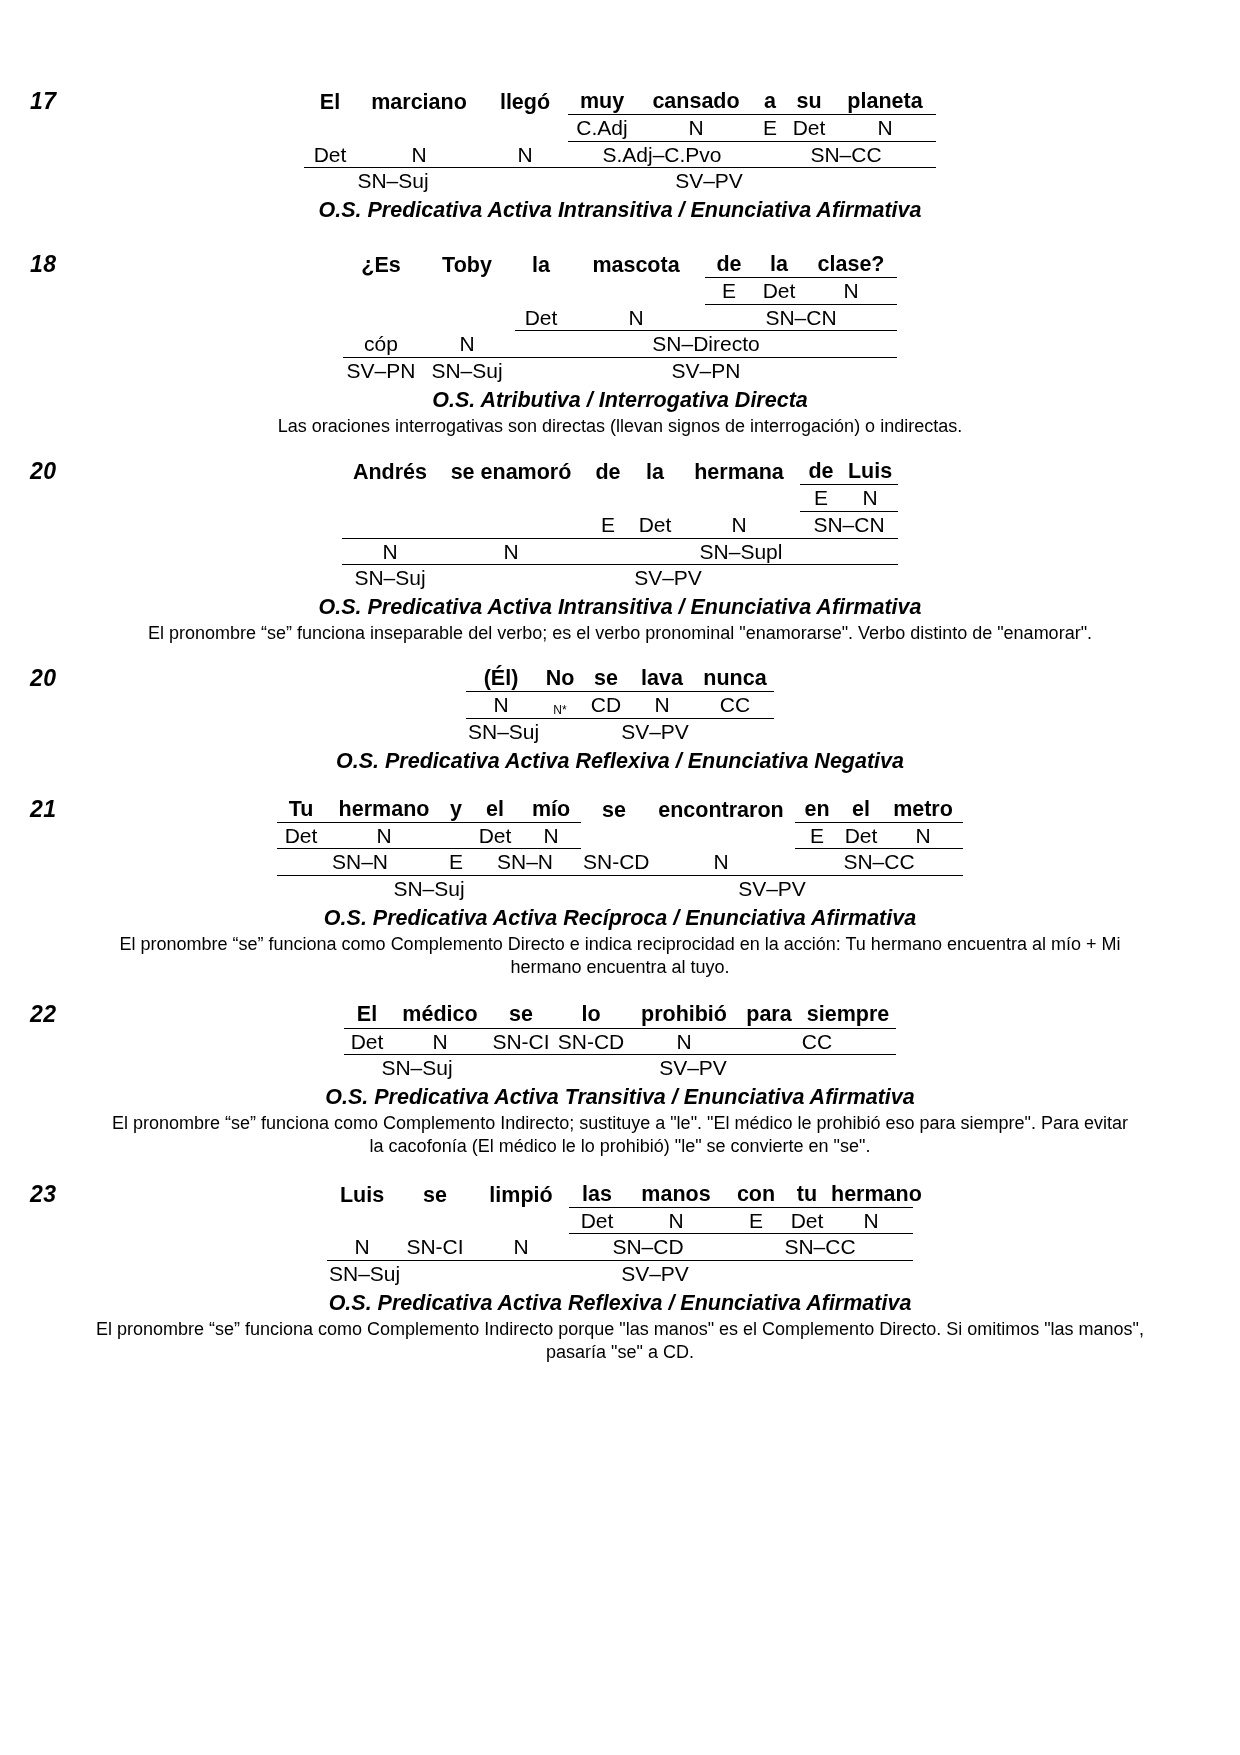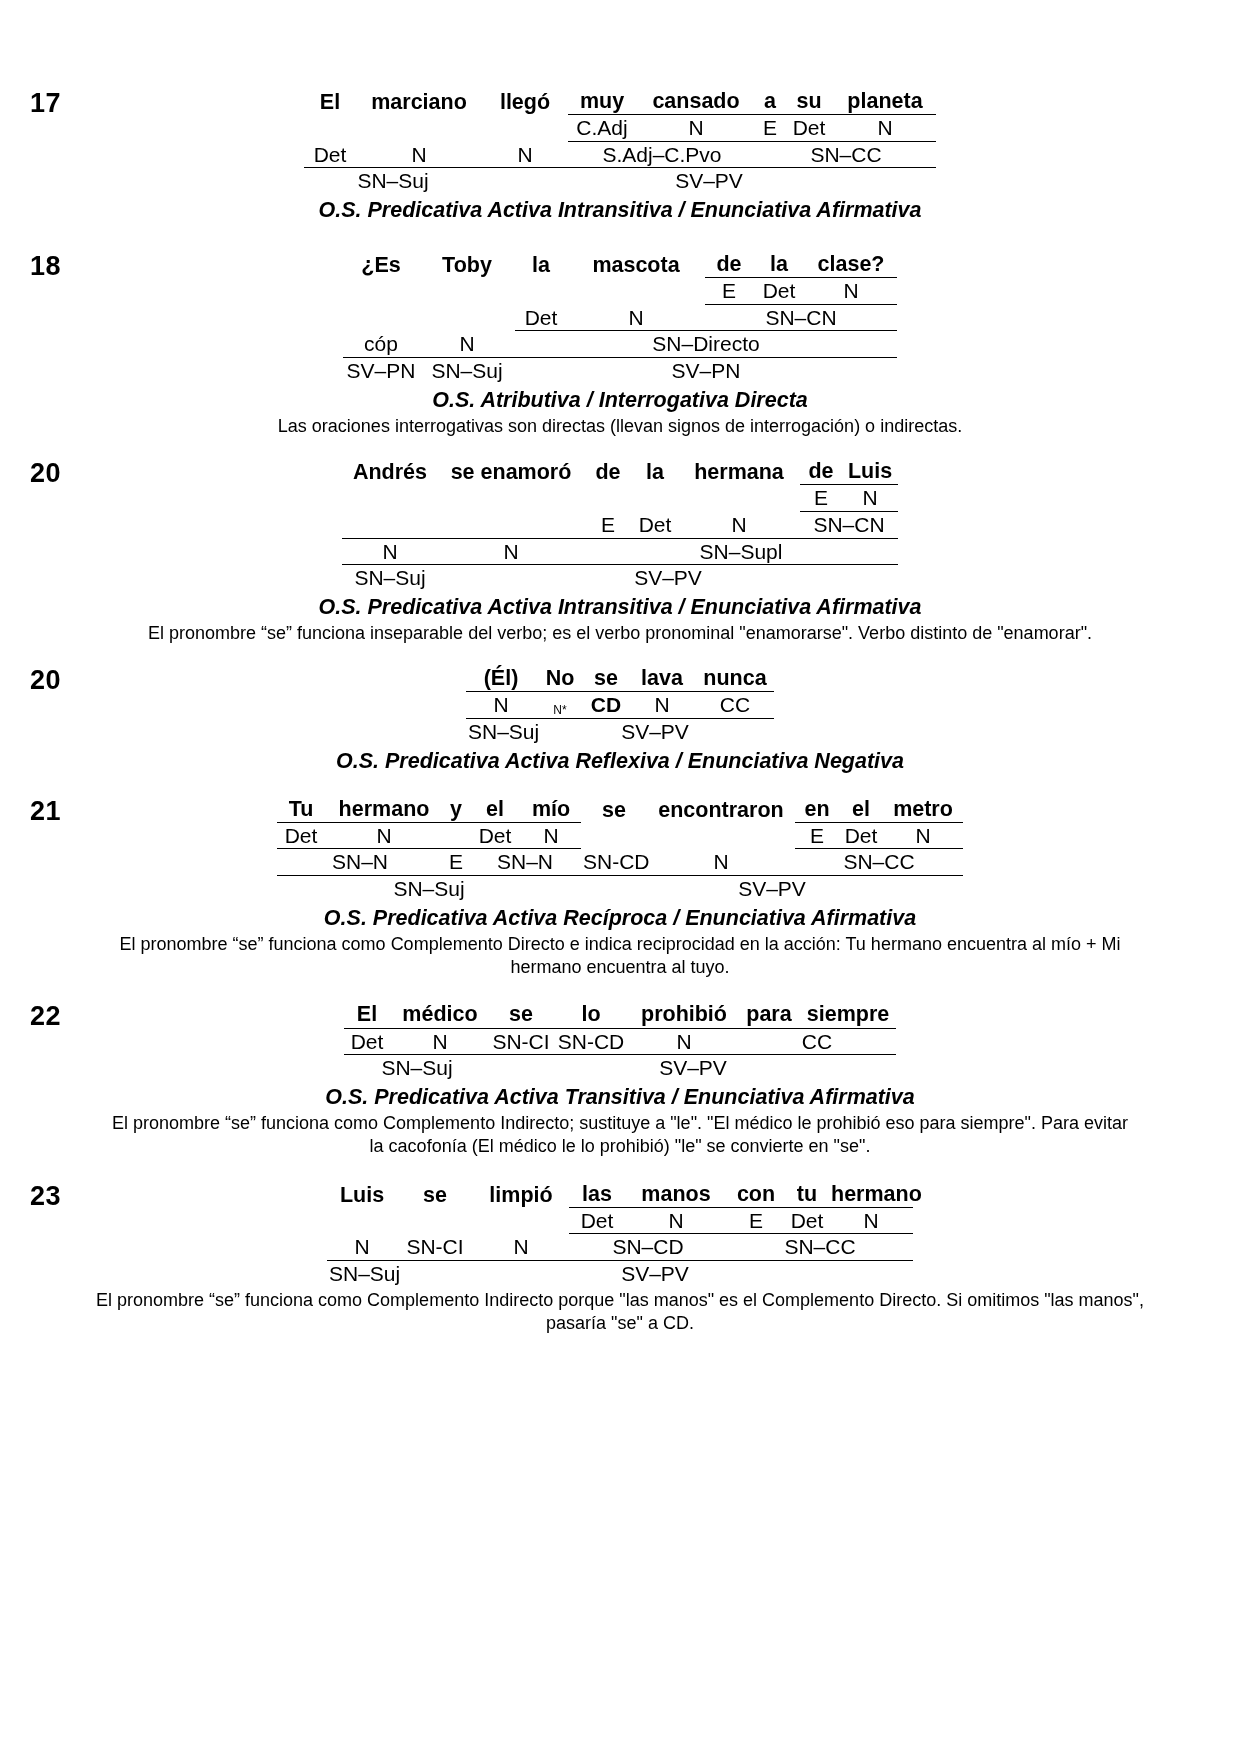--- a/index.html
+++ b/index.html
@@ -26,21 +26,22 @@
   .exercise {
     position: relative;
     width: 100%;
     box-sizing: border-box;
   }
 
   .ex-number {
     position: absolute;
     left: 30px;
     font-weight: bold;
-    font-size: 27px;
+    font-style: italic;
+    font-size: 23px;
     letter-spacing: 0.5px;
   }
 
   .analysis {
     display: flex;
     flex-direction: column;
     width: 100%;
   }
 
   
@@ -250,21 +251,21 @@
         <div class="cell words ul" style="width:70px;">(Él)</div>
         <div class="cell words ul" style="width:48px;">No</div>
         <div class="cell words ul" style="width:44px;">se</div>
         <div class="cell words ul" style="width:68px;">lava</div>
         <div class="cell words ul" style="width:78px;">nunca</div>
       </div>
 
       <div class="row">
         <div class="cell ul" style="width:70px;">N</div>
         <div class="cell ul sup-mark" style="width:48px;">N*</div>
-        <div class="cell ul" style="width:44px;font-weight:bold;">CD</div>
+        <div class="cell ul" style="width:44px;">CD</div>
         <div class="cell ul" style="width:68px;">N</div>
         <div class="cell ul" style="width:78px;">CC</div>
       </div>
 
       <div class="row">
         <div class="cell noline" style="width:70px;">SN–Suj</div>
         <div class="cell noline" style="width:238px;">SV–PV</div>
       </div>
 
       <div class="oration">O.S. Predicativa Activa Reflexiva / Enunciativa Negativa</div>
@@ -385,17 +386,18 @@
         <div class="cell ul" style="width:96px;">N</div>
         <div class="cell ul" style="width:158px;">SN–CD</div>
         <div class="cell ul" style="width:186px;">SN–CC</div>
       </div>
 
       <div class="row">
         <div class="cell noline" style="width:70px;">SN–Suj</div>
         <div class="cell noline" style="width:516px;">SV–PV</div>
       </div>
 
+      <div class="oration">O.S. Predicativa Activa Reflexiva / Enunciativa Afirmativa</div>
       <div class="note" style="max-width:1060px;">El pronombre “se” funciona como Complemento Indirecto porque "las manos" es el Complemento Directo. Si omitimos "las manos", pasaría "se" a CD.</div>
     </div>
   </div>
 
 </div>
 
 </body></html>

